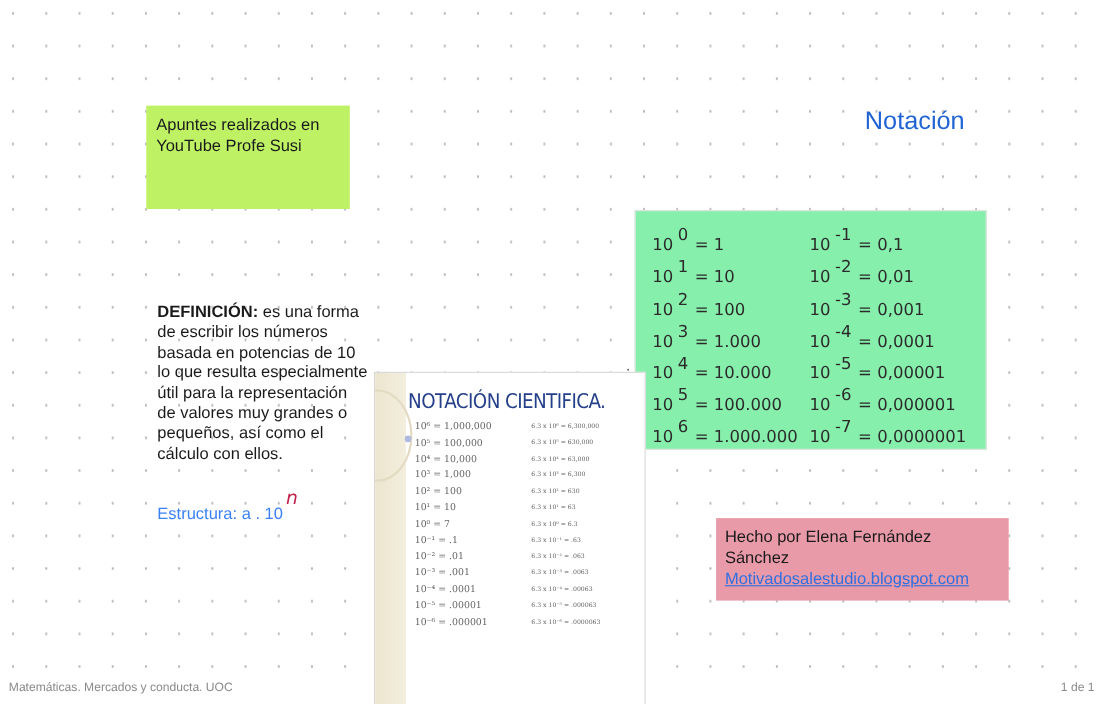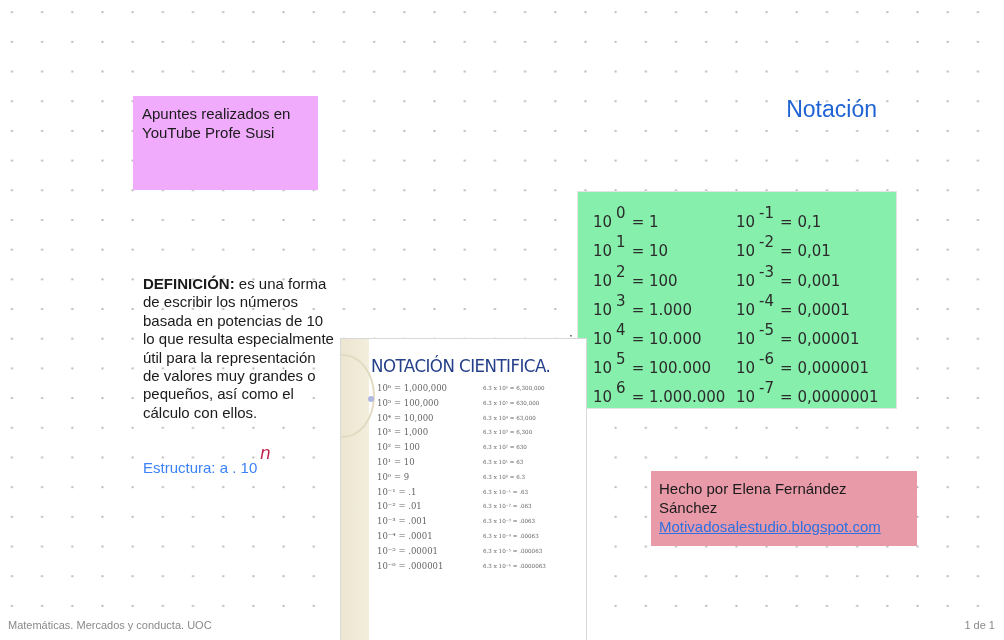--- a/index.html
+++ b/index.html
@@ -11,21 +11,21 @@
     }
     .dotgrid {
       position: absolute; left: 0; top: 0; width: 1004px; height: 610px;
       background-image: radial-gradient(circle, #b8b8b8 0.9px, transparent 1.3px);
       background-size: 30.2px 29.7px;
       background-position: 27px 27px;
     }
     .sticky {
       position: absolute; font-size: 15px; line-height: 19px; box-sizing: border-box;
     }
-    .yellow-note { left: 133px; top: 96px; width: 185px; height: 94px; background: #f0abfc; padding: 8px 9px; }
+    .yellow-note { left: 133px; top: 96px; width: 185px; height: 94px; background: #bef264; padding: 8px 9px; }
     .pink-note { left: 651px; top: 471px; width: 266px; height: 75px; background: #e89aa9; padding: 8px 8px; }
     .pink-note a { color: #2f6fe0; text-decoration: underline; }
     .title {
       position: absolute; left: 760px; top: 96px; width: 117px; text-align: right;
       color: #1f63d4; font-size: 23px; line-height: 27px;
     }
     .definition {
       position: absolute; left: 143px; top: 275px; width: 210px;
       font-size: 15px; line-height: 18.4px; color: #1a1a1a;
     }
@@ -191,21 +191,21 @@
   <div class="swirl"></div>
   <div class="bullet"></div>
   <div class="heading">NOTACIÓN CIENTIFICA.</div>
   <div class="img-col left">
     <div>10⁶ = 1,000,000</div>
     <div>10⁵ = 100,000</div>
     <div>10⁴ = 10,000</div>
     <div>10³ = 1,000</div>
     <div>10² = 100</div>
     <div>10¹ = 10</div>
-    <div>10⁰ = 9</div>
+    <div>10⁰ = 7</div>
     <div>10⁻¹ = .1</div>
     <div>10⁻² = .01</div>
     <div>10⁻³ = .001</div>
     <div>10⁻⁴ = .0001</div>
     <div>10⁻⁵ = .00001</div>
     <div>10⁻⁶ = .000001</div>
   </div>
   <div class="img-col right">
     <div>6.3 x 10⁶ = 6,300,000</div>
     <div>6.3 x 10⁵ = 630,000</div>

